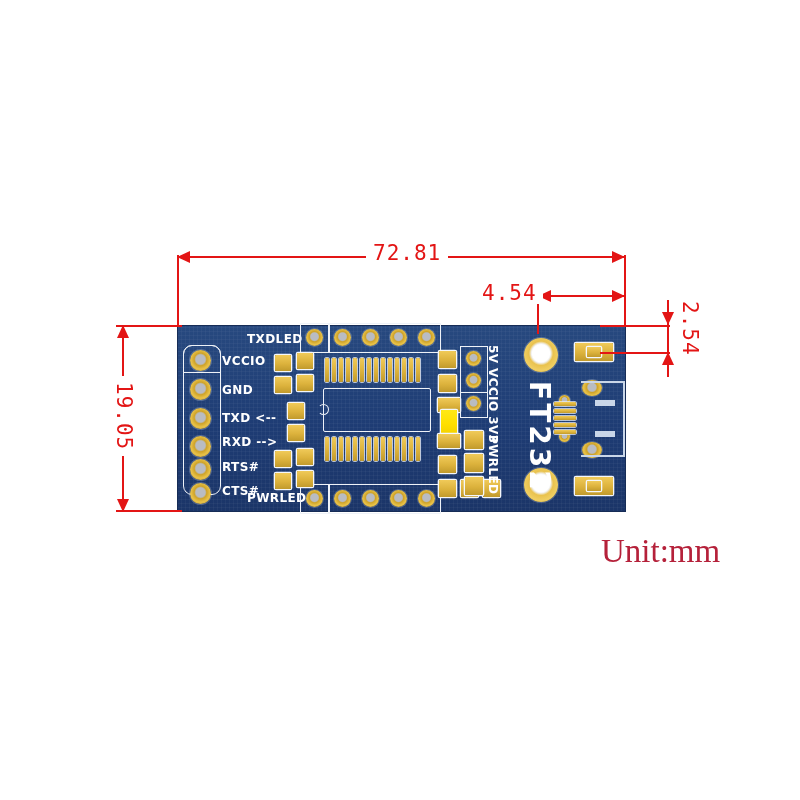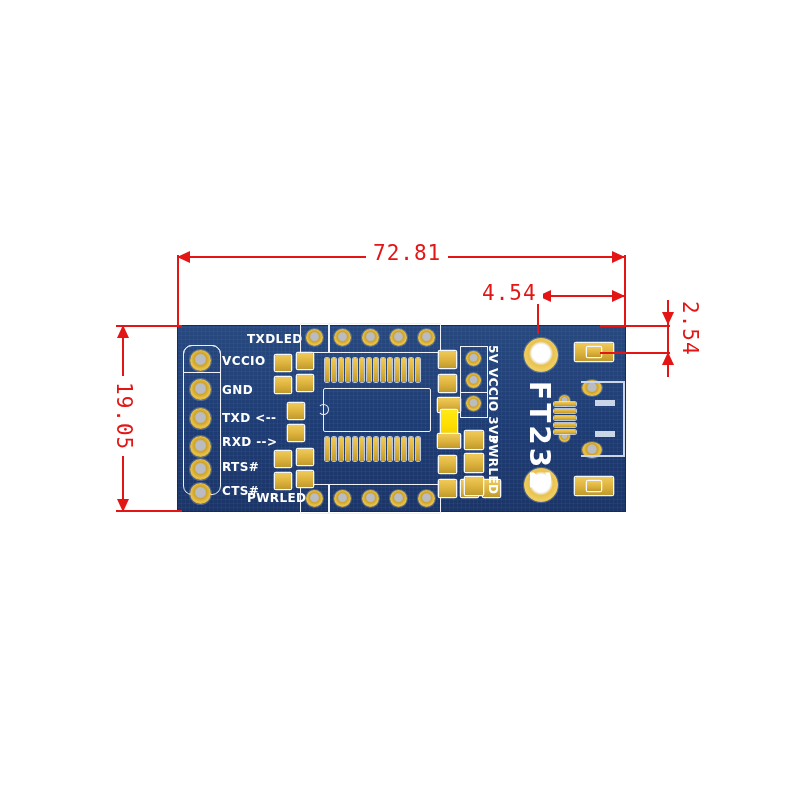--- a/index.html
+++ b/index.html
@@ -358,14 +358,15 @@
 
   <div>
     <div class="ext-h" style="left:116px; top:325px; width:66px;"></div>
     <div class="ext-h" style="left:116px; top:510px; width:66px;"></div>
     <div class="dline-v" style="left:122px; top:325px; height:187px;"></div>
     <div class="arrow up" style="left:117px; top:325px;"></div>
     <div class="arrow down" style="left:117px; top:499px;"></div>
     <div class="dim-label rot" style="left:134px; top:376px; transform: rotate(90deg); padding:0 6px;">19.05</div>
   </div>
 
+  <div class="unit-note" style="left:601px; top:533px;">Unit:mm</div>
 
 </div>
 
 </body></html>

